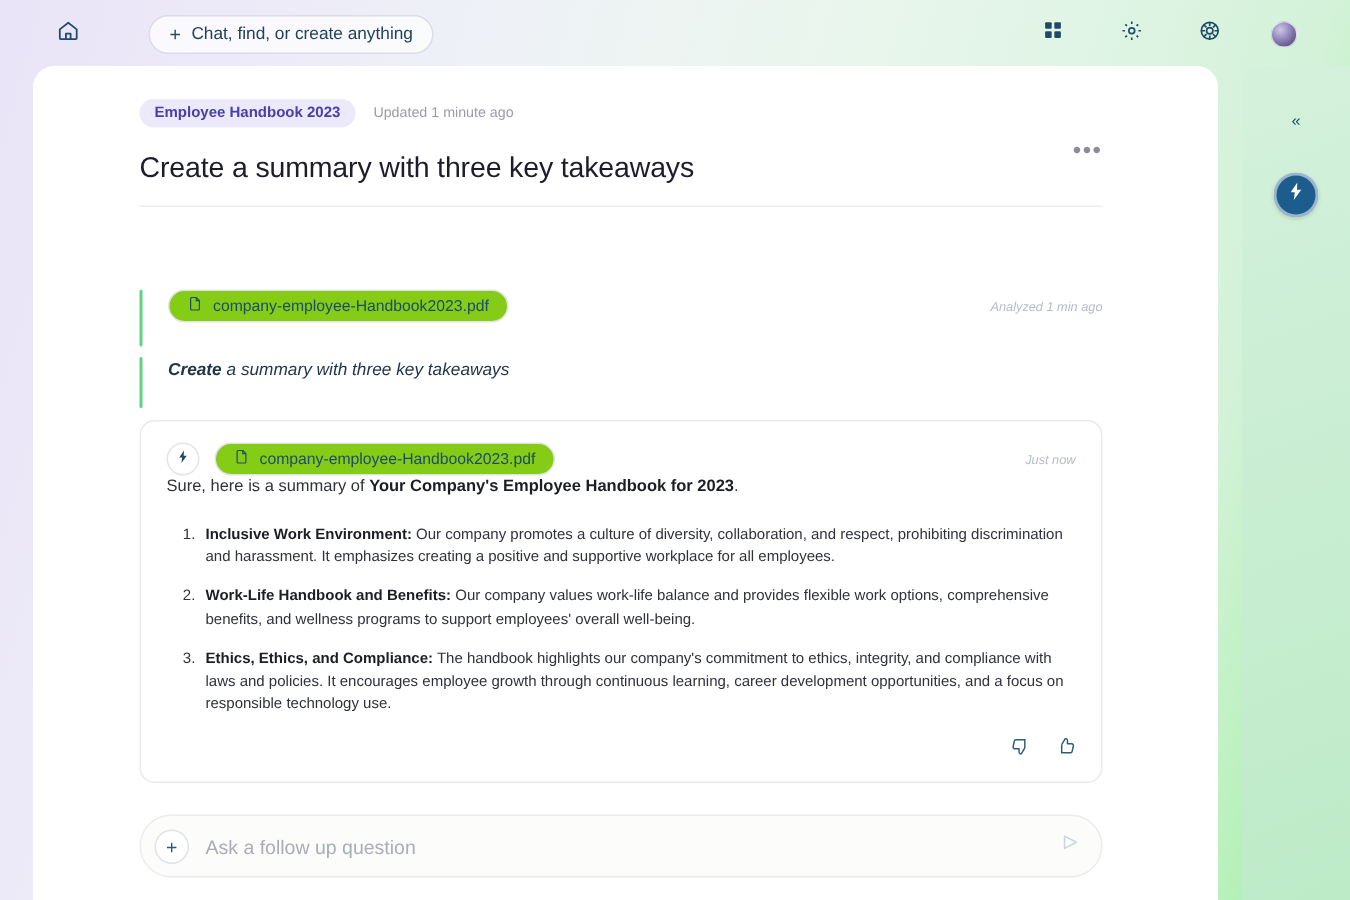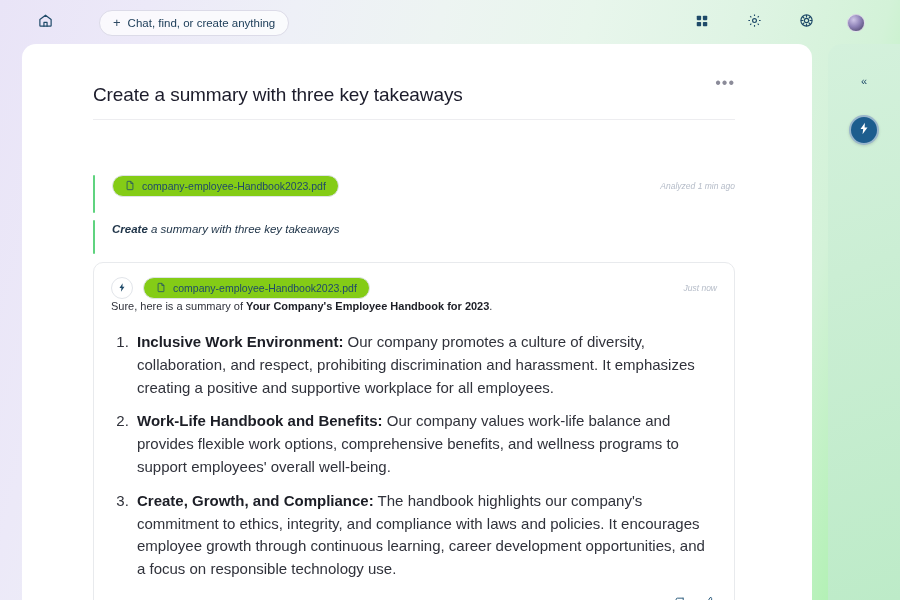--- a/index.html
+++ b/index.html
@@ -261,21 +261,21 @@
     line-height: 1.45;
   }
   .intro b { font-weight: bold; color: #1c1e26; }
 
   ol.takeaways {
     margin: 16px 0 0 0;
     padding-left: 22px;
     list-style-type: decimal;
   }
   ol.takeaways li {
-    font-size: 15px;
+    font-size: 10px;
     line-height: 1.52;
     color: #30323b;
     margin-bottom: 11px;
     padding-left: 4px;
   }
   ol.takeaways li b { font-weight: bold; color: #1c1e26; }
 
   .feedback {
     margin-top: 14px;
     display: flex;
@@ -405,20 +405,24 @@
 
     <div class="avatar"></div>
   </div>
 </div>
 
 <div class="card">
   <div class="card-accent"></div>
 
   <div class="card-inner">
 
+    <div class="crumbrow">
+      <span class="badge">Employee Handbook 2023</span>
+      <span class="updated">Updated 1 minute ago</span>
+    </div>
 
     <div class="title-row">
       <div class="doc-title">Create a summary with three key takeaways</div>
       <div class="dots">•••</div>
     </div>
     <div class="title-rule"></div>
 
     <div class="promptblock">
       <div class="gbar a"></div>
       <div class="gbar b"></div>
@@ -470,21 +474,21 @@
       </div>
 
       <ol class="takeaways">
         <li>
           <b>Inclusive Work Environment:</b><span> Our company promotes a culture of diversity, collaboration, and respect, prohibiting discrimination and harassment. It emphasizes creating a positive and supportive workplace for all employees.</span>
         </li>
         <li>
           <b>Work-Life Handbook and Benefits:</b><span> Our company values work-life balance and provides flexible work options, comprehensive benefits, and wellness programs to support employees' overall well-being.</span>
         </li>
         <li>
-          <b>Create, Growth, and Compliance:</b><span> The handbook highlights our company's commitment to ethics, integrity, and compliance with laws and policies. It encourages employee growth through continuous learning, career development opportunities, and a focus on responsible technology use.</span>
+          <b>Ethics, Ethics, and Compliance:</b><span> The handbook highlights our company's commitment to ethics, integrity, and compliance with laws and policies. It encourages employee growth through continuous learning, career development opportunities, and a focus on responsible technology use.</span>
         </li>
       </ol>
 
       <div class="feedback">
         <span class="fb-icon">
           <span>
             <svg width="13" height="13" viewBox="0 0 24 24" fill="none" stroke="#2b5b7c" stroke-width="1.8" stroke-linejoin="round">
               <path d="M17 14V3M17 14l-4.2 7a2 2 0 0 1-2.9-1.6V15H4.6a2 2 0 0 1-2-2.4l1.5-7A2 2 0 0 1 6 4h11"></path>
             </svg>
           </span>

